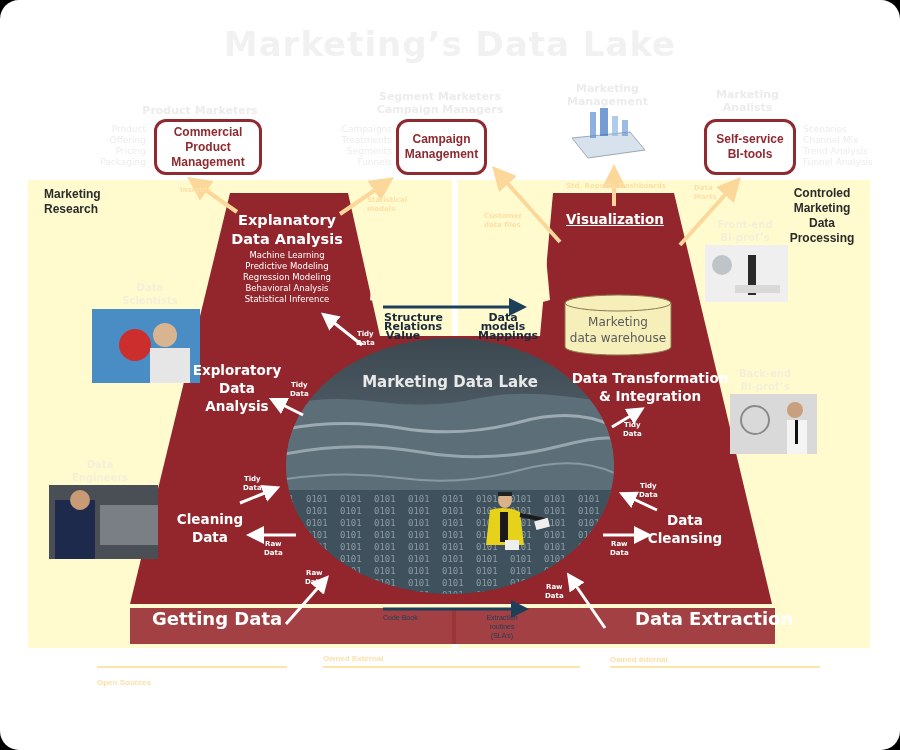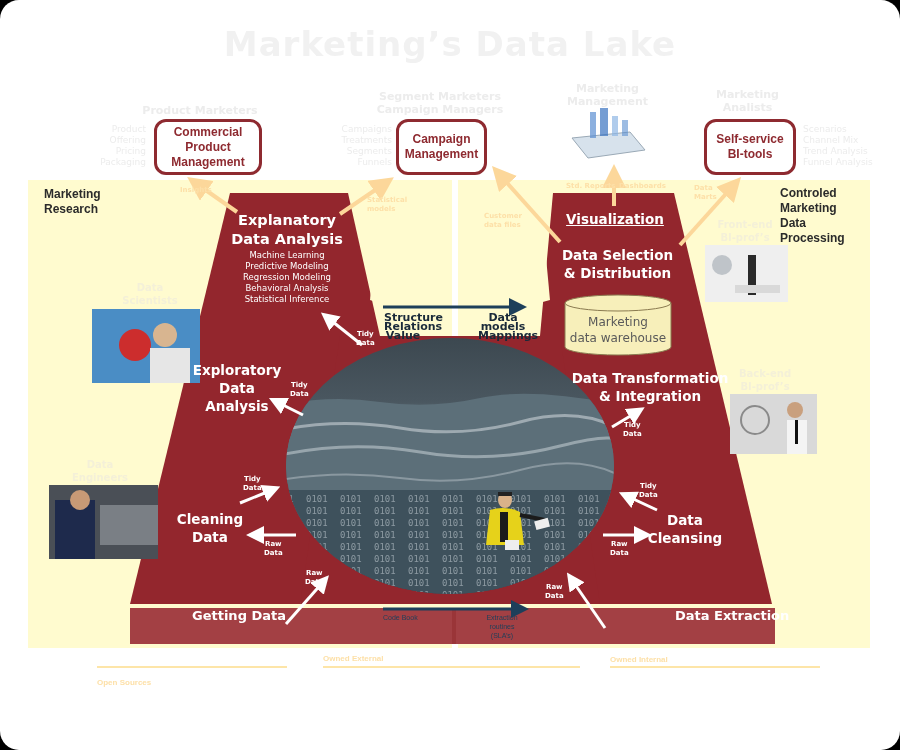--- a/index.html
+++ b/index.html
@@ -15,21 +15,21 @@
   .region-label { font-weight:bold; font-size:12px; color:#2b2b2b; line-height:15px; font-family:"Liberation Sans", sans-serif; }
   .stage { color:#fff; font-weight:bold; text-align:center; font-size:13.5px; line-height:18px; font-family:"DejaVu Sans", sans-serif; }
   .stage-sub { color:#fff; text-align:center; font-size:8.5px; line-height:11px; font-family:"DejaVu Sans", sans-serif; }
   .tiny { color:#fff; font-weight:bold; font-size:7px; line-height:9px; text-align:center; font-family:"DejaVu Sans", sans-serif; }
   .tiny-dark { color:#1a2a3a; font-weight:bold; font-size:11px; line-height:9px; text-align:center; font-family:"DejaVu Sans", sans-serif; }
   .faint { color:#fde0a8; font-size:7px; font-weight:bold; line-height:9px; font-family:"DejaVu Sans", sans-serif; }
   .source-label { color:#fde0a8; font-size:8px; font-weight:bold; font-family:"Liberation Sans", sans-serif; }
   .role-label { color:#f4f0d8; font-size:10px; font-weight:bold; text-align:center; line-height:13px; }
   .lake-title { color:#e9e9e9; font-weight:bold; font-size:15px; text-align:center; font-family:"DejaVu Sans", sans-serif; }
   .dw-label { color:#5a5a5a; font-size:12px; text-align:center; line-height:16px; }
-  .bottom-stage { color:#fff; font-weight:bold; font-size:13px; font-family:"DejaVu Sans", sans-serif;margin-left:40px; }
+  .bottom-stage { color:#fff; font-weight:bold; font-size:18px; font-family:"DejaVu Sans", sans-serif; }
   .bar-label { color:#1d3f5a; font-size:7px; text-align:center; line-height:9px; font-family:"Liberation Sans", sans-serif; }
 </style>
 </head>
 <body>
 
 <div id="canvas">
 
   <svg width="900" height="750">
     <defs>
       <linearGradient id="lakeSky" x1="0" y1="0" x2="0" y2="1">
@@ -208,21 +208,21 @@
     <div>
       <div>Self-service</div>
       <div>BI-tools</div>
     </div>
   </div>
 
   <div class="abs region-label" style="left:44px;top:187px;">
     <div>Marketing</div>
     <div>Research</div>
   </div>
-  <div class="abs region-label" style="left:780px;top:186px;width:84px;text-align:left;">
+  <div class="abs region-label" style="left:780px;top:186px;width:84px;text-align:center;">
     <div>Controled</div>
     <div>Marketing</div>
     <div>Data</div>
     <div>Processing</div>
   </div>
 
   <div class="abs role-label" style="left:110px;top:281px;width:80px;">
     <div>Data</div>
     <div>Scientists</div>
   </div>
@@ -255,38 +255,35 @@
     <div>Data</div>
     <div>Analysis</div>
   </div>
   <div class="abs stage" style="left:165px;top:510px;width:90px;">
     <div>Cleaning</div>
     <div>Data</div>
   </div>
   <div class="abs bottom-stage" style="left:152px;top:608px;">Getting Data</div>
 
   <div class="abs stage" style="left:555px;top:210px;width:120px;text-decoration:underline;">Visualization</div>
-  <div class="abs stage" style="left:550px;top:246px;width:135px;">
-    <div>Data Selection</div>
-    <div>&amp; Distribution</div>
-  </div>
   <div class="abs dw-label" style="left:565px;top:314px;width:106px;">
     <div>Marketing</div>
     <div>data warehouse</div>
   </div>
   <div class="abs stage" style="left:570px;top:369px;width:160px;">
     <div>Data Transformation</div>
     <div>&amp; Integration</div>
   </div>
   <div class="abs stage" style="left:640px;top:511px;width:90px;">
     <div>Data</div>
     <div>Cleansing</div>
   </div>
   <div class="abs bottom-stage" style="left:635px;top:608px;">Data Extraction</div>
 
+  <div class="abs lake-title" style="left:340px;top:373px;width:220px;">Marketing Data Lake</div>
 
   <div class="abs faint" style="left:180px;top:186px;">Insights</div>
   <div class="abs faint" style="left:367px;top:196px;">
     <div>Statistical</div>
     <div>models</div>
   </div>
   <div class="abs faint" style="left:484px;top:212px;">
     <div>Customer</div>
     <div>data files</div>
   </div>

